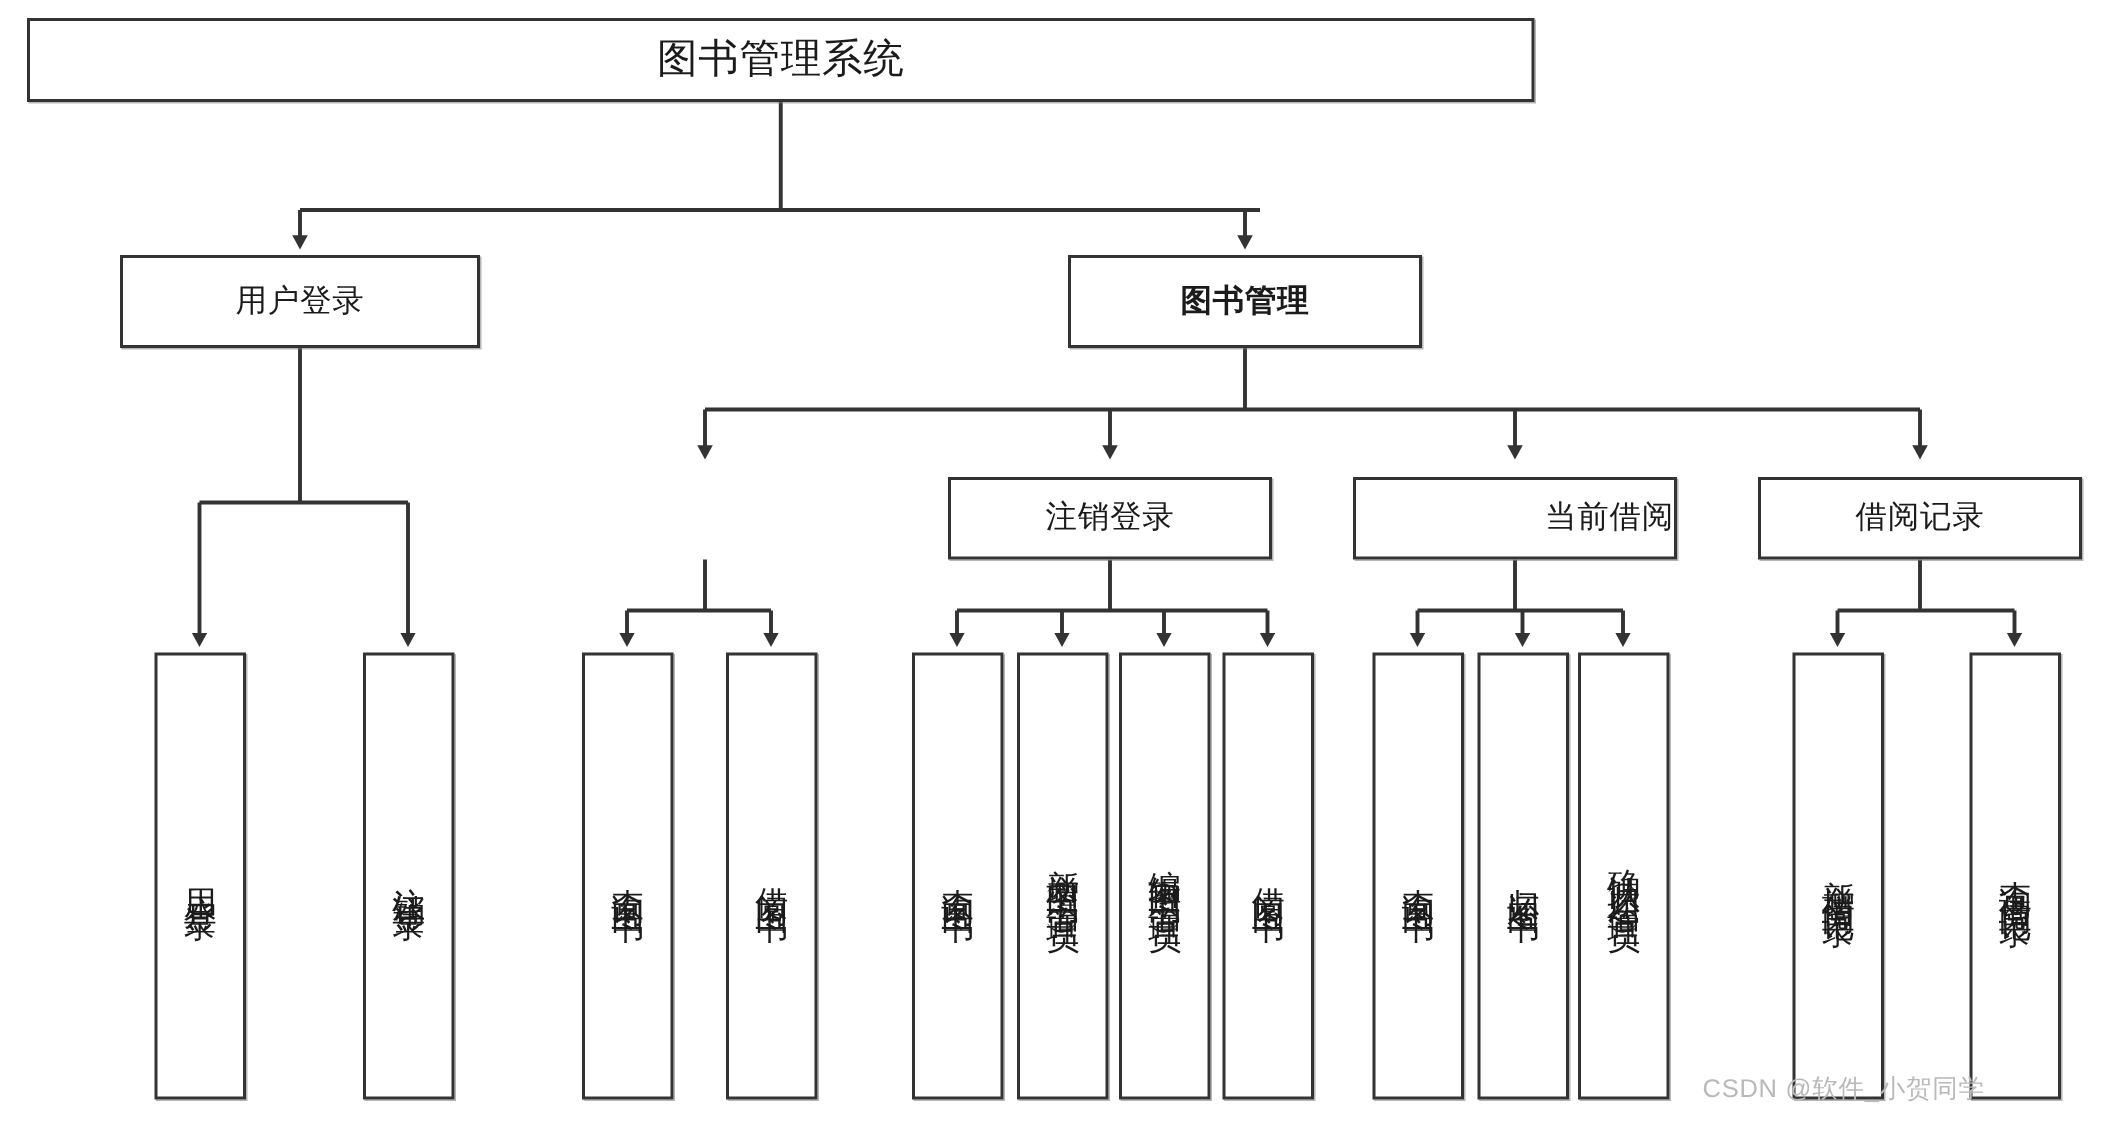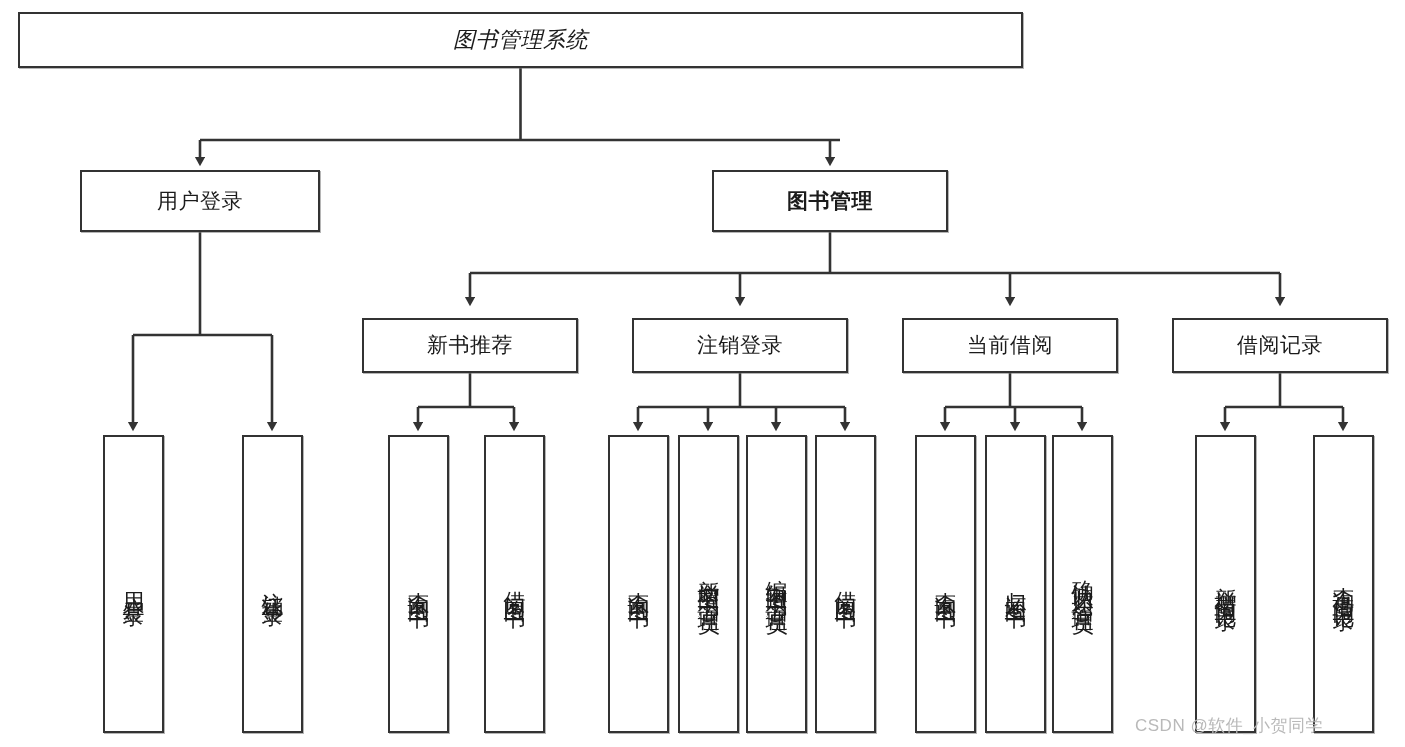--- a/index.html
+++ b/index.html
@@ -40,22 +40,21 @@
     display: block;
     text-align: center;
     line-height: 1.18;
     white-space: nowrap;
   }
   .node.horizontal .node-label {
     font-size: 21px;
     letter-spacing: 0.5px;
   }
   .node.root .node-label {
-    font-size: 22px;
-    font-style: italic;
+    font-size: 27px;
   }
   .node.vertical {
     align-items: center;
     justify-content: center;
   }
   .node.vertical .node-label {
     writing-mode: vertical-rl;
     text-orientation: upright;
     font-size: 22px;
     line-height: 1.0;
@@ -131,27 +130,24 @@
     <span class="node-label">图书管理系统</span>
   </div>
 
   <div class="node horizontal" style="left:80px; top:170px; width:240px; height:62px;">
     <span class="node-label">用户登录</span>
   </div>
   <div class="node horizontal" style="left:712px; top:170px; width:236px; height:62px;font-weight:bold;">
     <span class="node-label">图书管理</span>
   </div>
 
-  <div class="node horizontal" style="left:362px; top:318px; width:216px; height:55px;">
-    <span class="node-label">新书推荐</span>
-  </div>
   <div class="node horizontal" style="left:632px; top:318px; width:216px; height:55px;">
     <span class="node-label">注销登录</span>
   </div>
-  <div class="node horizontal" style="left:902px; top:318px; width:216px; height:55px;">
+  <div class="node horizontal" style="left:902px; top:318px; width:216px; height:55px;justify-content:flex-end;">
     <span class="node-label">当前借阅</span>
   </div>
   <div class="node horizontal" style="left:1172px; top:318px; width:216px; height:55px;justify-content:center;">
     <span class="node-label">借阅记录</span>
   </div>
 
   <div class="node vertical" style="left:103px; top:435px; width:61px; height:298px;">
     <span class="node-label">用户登录</span>
   </div>
   <div class="node vertical" style="left:242px; top:435px; width:61px; height:298px;">

